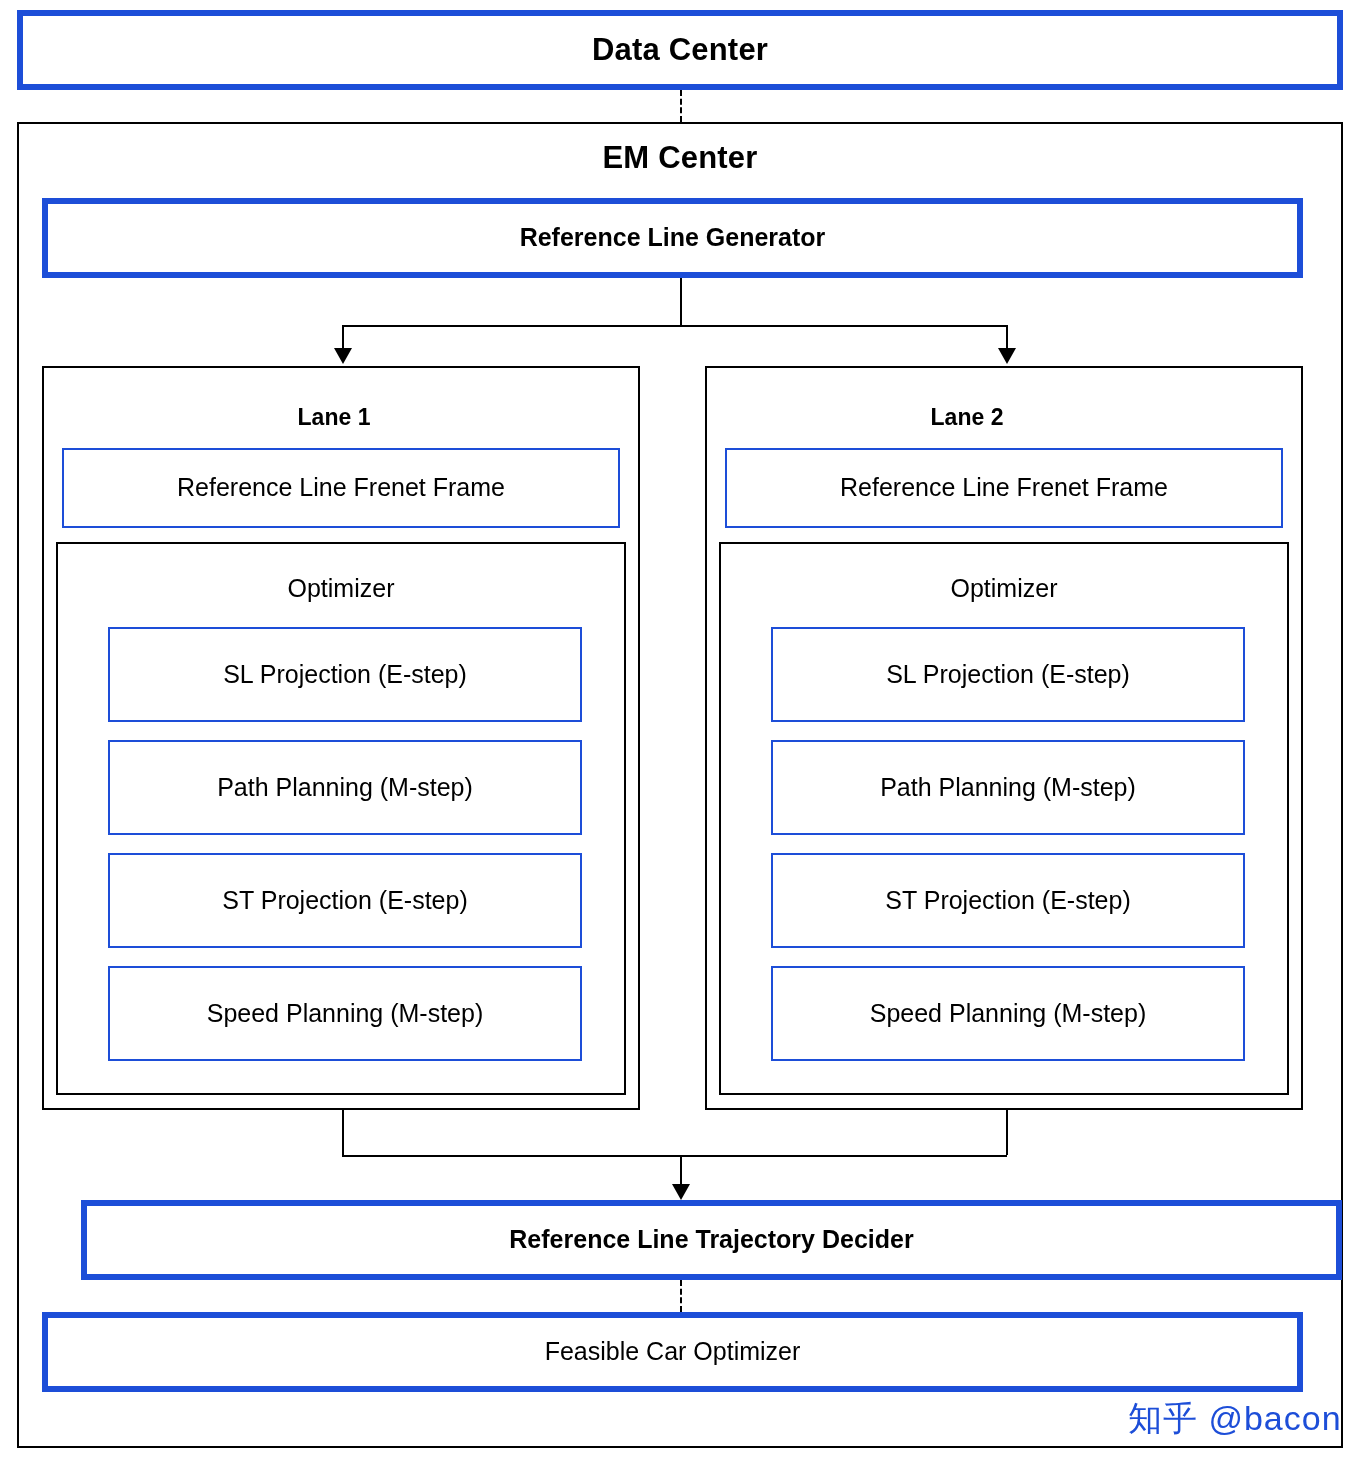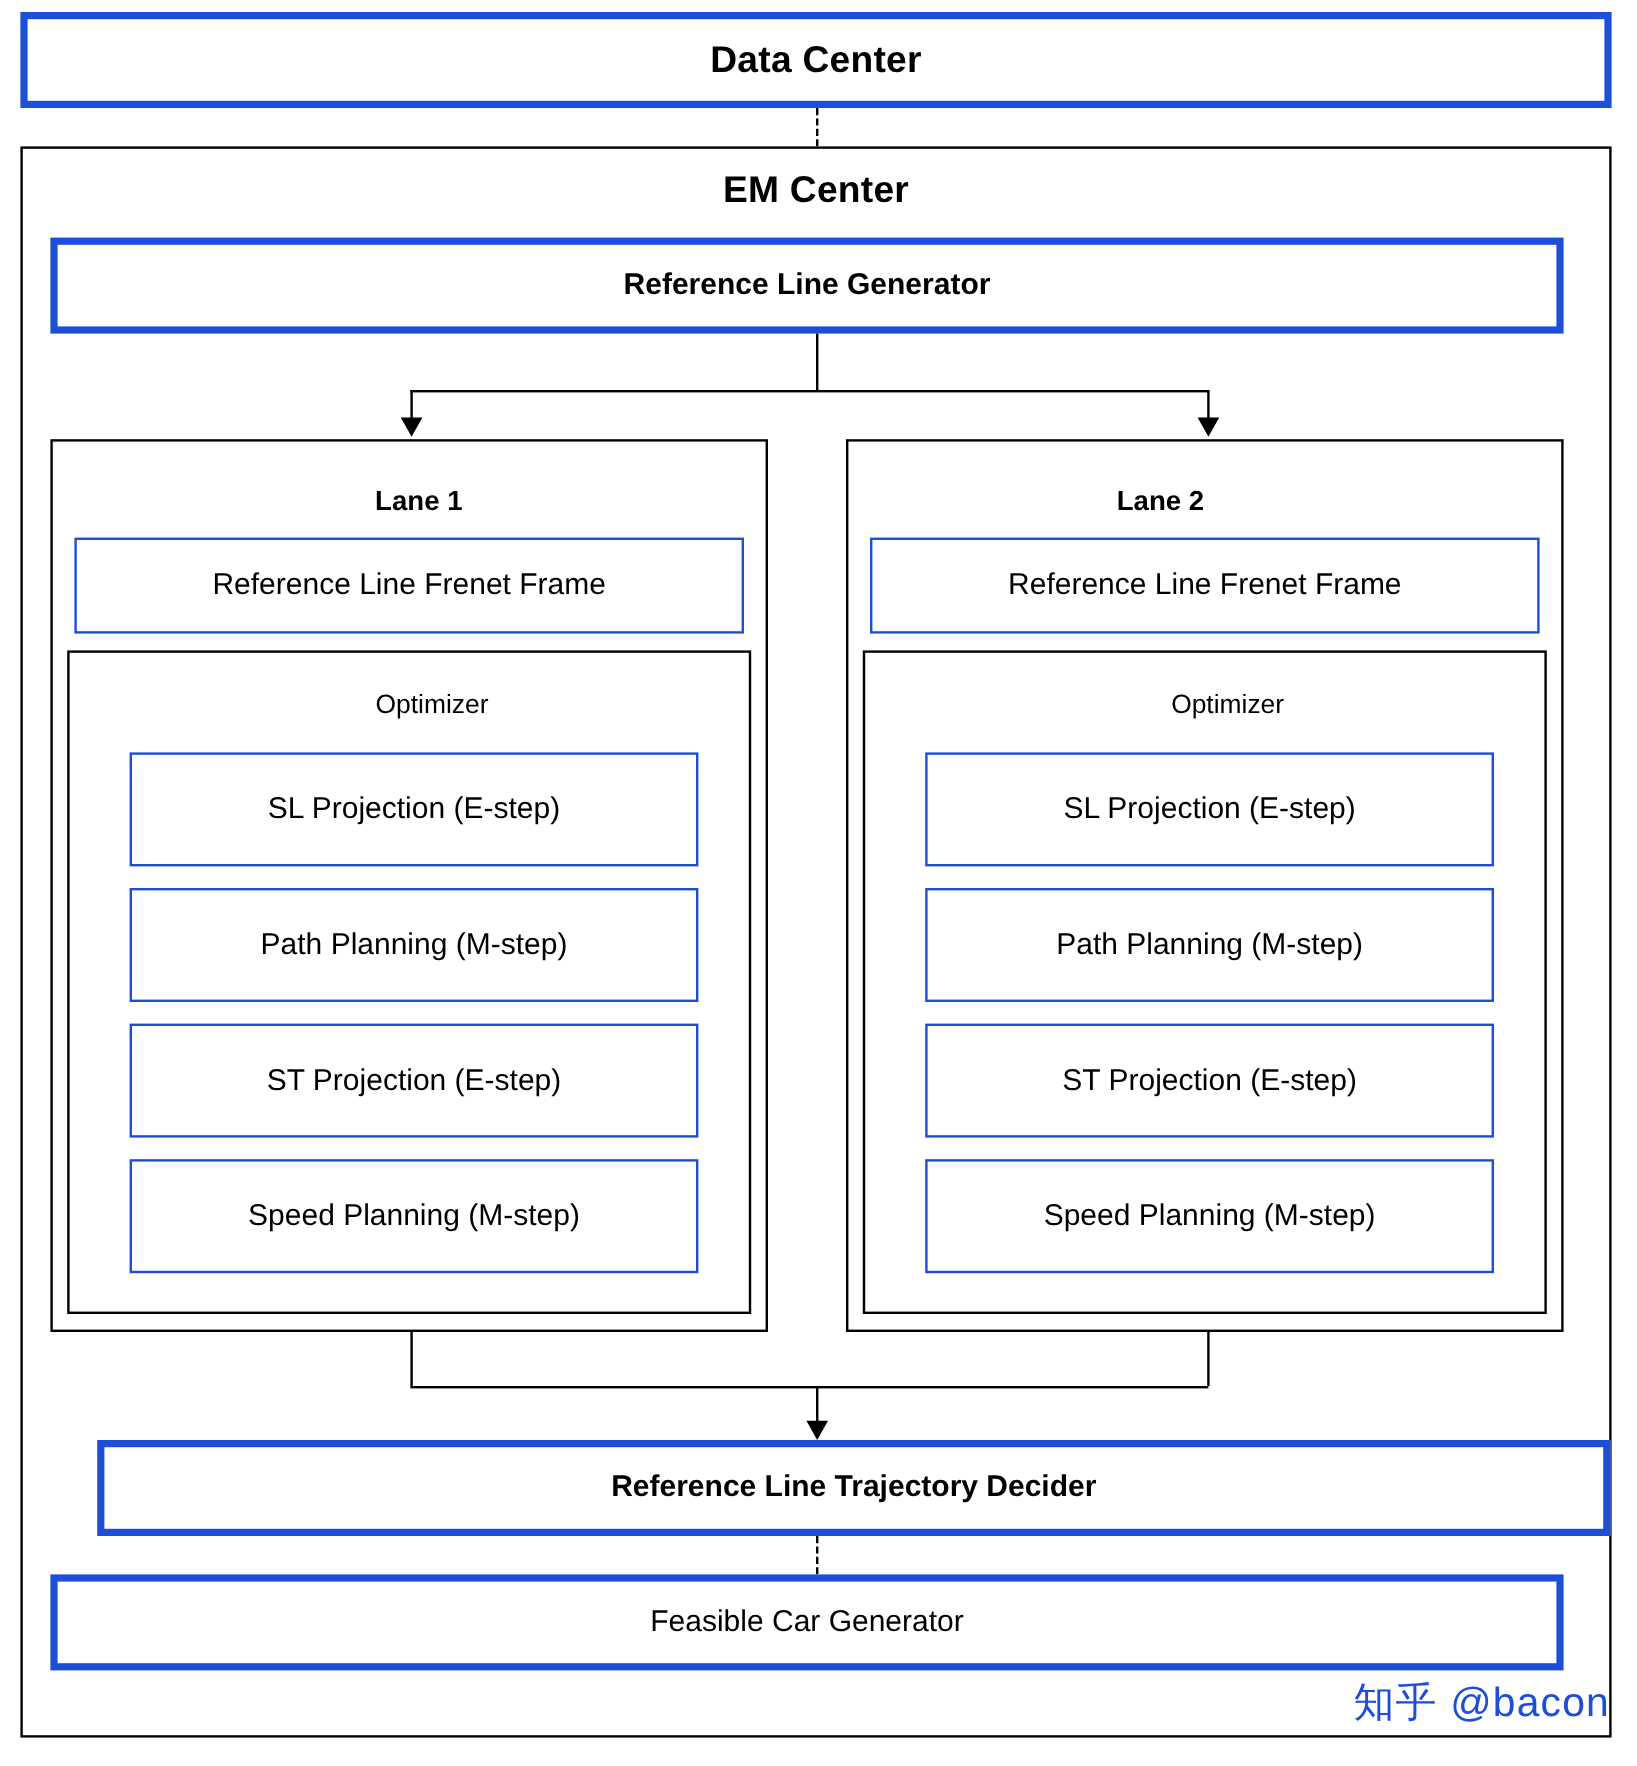--- a/index.html
+++ b/index.html
@@ -55,21 +55,21 @@
     white-space: nowrap;
     line-height: 1.1;
   }
 
   
   .t-datacenter { font-size: 31px; font-weight: bold; letter-spacing: 0.2px; }
   .t-emplanner  { font-size: 31px; font-weight: bold; letter-spacing: 0.2px; }
   .t-rlg        { font-size: 25px; font-weight: bold; }
   .t-lane       { font-size: 23px; font-weight: bold; }
   .t-frenet     { font-size: 25px; font-weight: normal; }
-  .t-optimizer  { font-size: 22px; font-weight: normal; margin-left: 19px; }
+  .t-optimizer  { font-size: 25px; font-weight: normal; }
   .t-step       { font-size: 25px; font-weight: normal; }
   .t-decider    { font-size: 25px; font-weight: bold; }
   .t-feasible   { font-size: 25px; font-weight: normal; }
 
   
   .vline {
     position: absolute;
     width: 0;
     border-left: 2px solid #000000;
   }
@@ -122,21 +122,21 @@
   </div>
 
   <div class="vline" style="left:680px; top:278px; height:47px;"></div>
   <div class="hline" style="left:342px; top:325px; width:665px;"></div>
   <div class="vline" style="left:342px; top:325px; height:26px;"></div>
   <div class="arrowhead" style="left:334px; top:348px;"></div>
   <div class="vline" style="left:1006px; top:325px; height:26px;"></div>
   <div class="arrowhead" style="left:998px; top:348px;"></div>
 
   <div class="frame" style="left:42px; top:366px; width:598px; height:744px;"></div>
-  <div class="title t-lane" style="left:50px; width:598px; top:404px;">Lane 1</div>
+  <div class="title t-lane" style="left:35px; width:598px; top:404px;">Lane 1</div>
 
   <div class="box thin" style="left:62px; top:448px; width:558px; height:80px;">
     <div class="label t-frenet">Reference Line Frenet Frame</div>
   </div>
 
   <div class="frame" style="left:56px; top:542px; width:570px; height:553px;"></div>
   <div class="title t-optimizer" style="left:56px; width:570px; top:574px; font-weight:normal;">Optimizer</div>
 
   <div class="box thin" style="left:108px; top:627px; width:474px; height:95px;">
     <div class="label t-step">SL Projection (E-step)</div>
@@ -180,18 +180,18 @@
   <div class="vline" style="left:680px; top:1155px; height:30px;"></div>
   <div class="arrowhead" style="left:672px; top:1184px;"></div>
 
   <div class="box" style="left:42px; top:1200px; width:1261px; height:80px;margin-left:39px;">
     <div class="label t-decider">Reference Line Trajectory Decider</div>
   </div>
 
   <div class="vdash" style="left:680px; top:1280px; height:32px;"></div>
 
   <div class="box" style="left:42px; top:1312px; width:1261px; height:80px;">
-    <div class="label t-feasible">Feasible Car Generator</div>
+    <div class="label t-feasible">Feasible Car Optimizer</div>
   </div>
 
   <div class="watermark" style="left:1128px; top:1396px;">知乎 @bacon</div>
 
 </div>
 
 </body></html>

